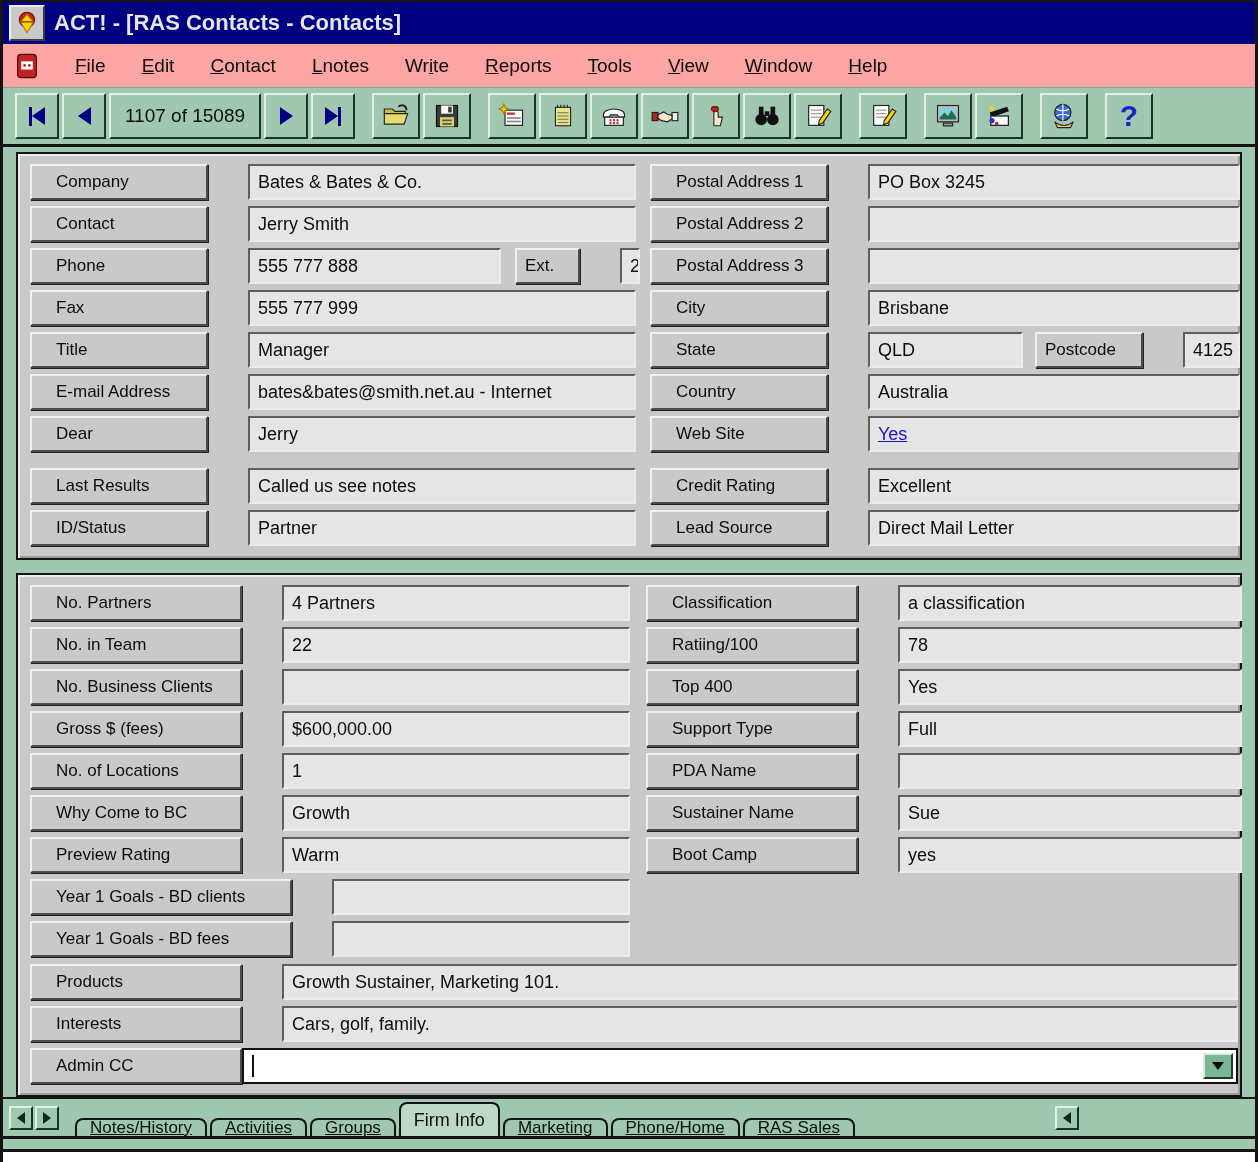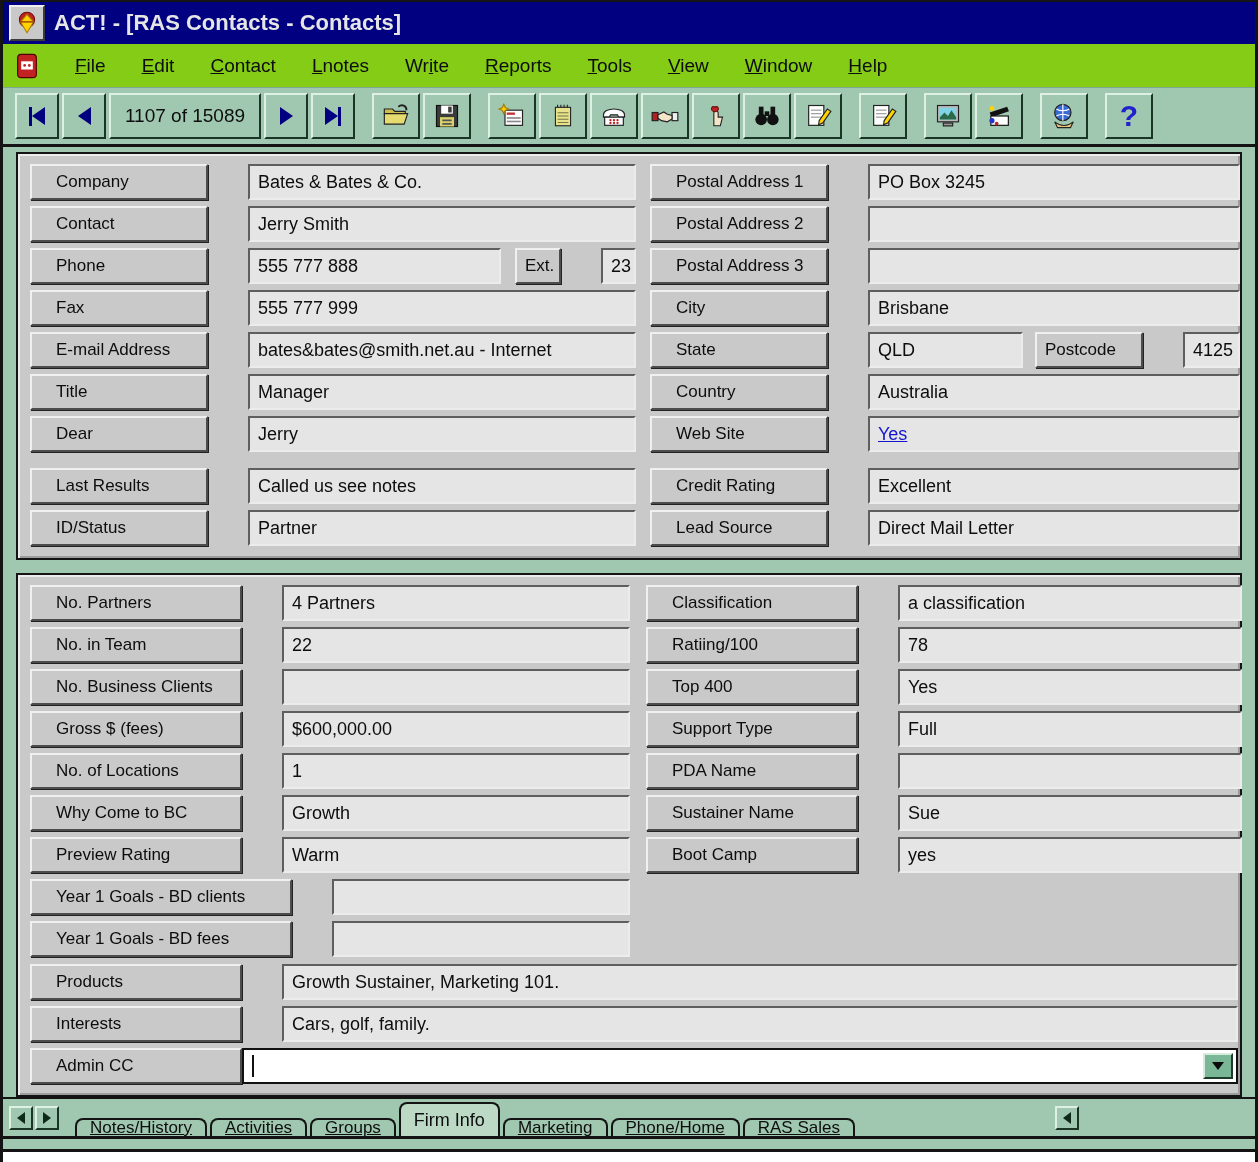--- a/index.html
+++ b/index.html
@@ -3,21 +3,21 @@
 <meta charset="utf-8">
 <style>
   html,body{margin:0;padding:0;}
   body{width:1258px;height:1162px;background:#fff;font-family:"Liberation Sans",sans-serif;color:#0d0d0d;}
   .window{width:1258px;height:1162px;box-sizing:border-box;border-left:3px solid #141414;border-right:3px solid #141414;border-top:2px solid #141414;display:flex;flex-direction:column;background:#fff;}
   
   .titlebar{height:42px;background:#000080;display:flex;align-items:center;gap:9px;padding:0 6px;flex:none;}
   .app-icon{width:36px;height:36px;background:#c9c9c9;border:2px solid;border-color:#efefef #3c3c3c #3c3c3c #efefef;box-sizing:border-box;display:flex;align-items:center;justify-content:center;}
   .title{color:#e5e5e5;font-weight:bold;font-size:22px;white-space:nowrap;}
   
-  .menubar{height:43px;background:#84cc16;display:flex;align-items:center;gap:36px;padding:0 12px;font-size:19px;flex:none;border-bottom:1px solid #7fa78e;}
+  .menubar{height:43px;background:#fca5a5;display:flex;align-items:center;gap:36px;padding:0 12px;font-size:19px;flex:none;border-bottom:1px solid #7fa78e;}
   .menu-item{white-space:nowrap;cursor:default;}
   .mn{text-decoration:underline;}
   
   .toolbar{height:56px;background:#a0c8b0;display:flex;align-items:center;padding:0 12px;flex:none;border-bottom:3px solid #141414;}
   .tbtn{height:46px;background:#a0c8b0;border-top:2px solid #ddf0e2;border-left:2px solid #ddf0e2;border-right:2px solid #1b3524;border-bottom:2px solid #1b3524;box-sizing:border-box;display:flex;align-items:center;justify-content:center;flex:none;margin-right:3px;}
   .tbtn.nav{width:44px;}
   .tbtn.icon{width:48px;}
   .tbtn.counter{width:152px;font-size:19px;}
   .tsep{width:14px;flex:none;height:100%;}
   .tri-l{width:0;height:0;border-top:9px solid transparent;border-bottom:9px solid transparent;border-right:13px solid #000080;}
@@ -34,21 +34,21 @@
   .col-tl{left:12px;top:10px;width:606px;}
   .col-tr{left:632px;top:10px;width:590px;}
   .col-bl{left:12px;top:10px;width:600px;}
   .col-br{left:628px;top:10px;width:596px;}
   .full-rows{position:absolute;left:12px;top:389px;width:1208px;}
   .row{display:flex;height:36px;margin-bottom:6px;align-items:stretch;}
   .vgap{height:10px;}
   .flabel{flex:none;width:178px;background:#c9c9c9;border-top:2px solid #f0f0f0;border-left:2px solid #f0f0f0;border-right:2px solid #4c4c4c;border-bottom:2px solid #4c4c4c;box-shadow:1px 1px 0 #222;display:flex;align-items:center;padding-left:24px;font-size:17px;box-sizing:border-box;white-space:nowrap;cursor:default;}
   .flabel.wb{width:212px;}
   .flabel.wy{width:262px;}
-  .flabel.sm{width:46px;padding-left:8px;}
+  .flabel.sm{width:65px;padding-left:8px;}
   .flabel.pc{width:108px;padding-left:8px;}
   .finput{flex:1;background:#e5e5e5;border:2px solid;border-color:#5e5e5e #ececec #ececec #5e5e5e;display:flex;align-items:center;padding:0 8px;font-size:18px;box-sizing:border-box;white-space:nowrap;overflow:hidden;margin-left:40px;}
   .spacer{flex:none;}
   .link{color:#1414cc;text-decoration:underline;}
   .combo{flex:1;background:#fff;border:2px solid #111;display:flex;align-items:center;padding:0 3px 0 8px;box-sizing:border-box;}
   .caret{width:2px;height:22px;background:#111;flex:none;}
   .combo-fill{flex:1;}
   .combo-btn{width:30px;height:26px;background:#79b796;border-top:2px solid #d7ecdc;border-left:2px solid #d7ecdc;border-right:2px solid #1d3c29;border-bottom:2px solid #1d3c29;display:flex;align-items:center;justify-content:center;box-sizing:border-box;flex:none;}
   .down-tri{width:0;height:0;border-left:6px solid transparent;border-right:6px solid transparent;border-top:8px solid #0b0b0b;}
   
@@ -269,26 +269,26 @@
           <div class="finput" style="flex:0 0 253px">555 777 888</div>
           <div class="spacer" style="width:14px"></div>
           <div class="flabel sm">Ext.</div>
           <div class="finput">23</div>
         </div>
         <div class="row">
             <div class="flabel">Fax</div>
             <div class="finput">555 777 999</div>
           </div>
         <div class="row">
+            <div class="flabel">Title</div>
+            <div class="finput">Manager</div>
+          </div>
+        <div class="row">
             <div class="flabel">E-mail Address</div>
             <div class="finput">bates&amp;bates@smith.net.au - Internet</div>
-          </div>
-        <div class="row">
-            <div class="flabel">Title</div>
-            <div class="finput">Manager</div>
           </div>
         <div class="row">
             <div class="flabel">Dear</div>
             <div class="finput">Jerry</div>
           </div>
         <div class="vgap"></div>
         <div class="row">
             <div class="flabel">Last Results</div>
             <div class="finput">Called us see notes</div>
           </div>

